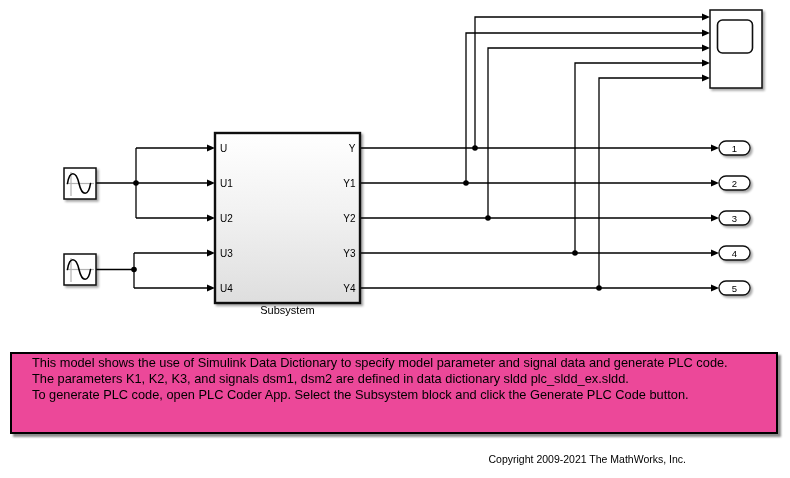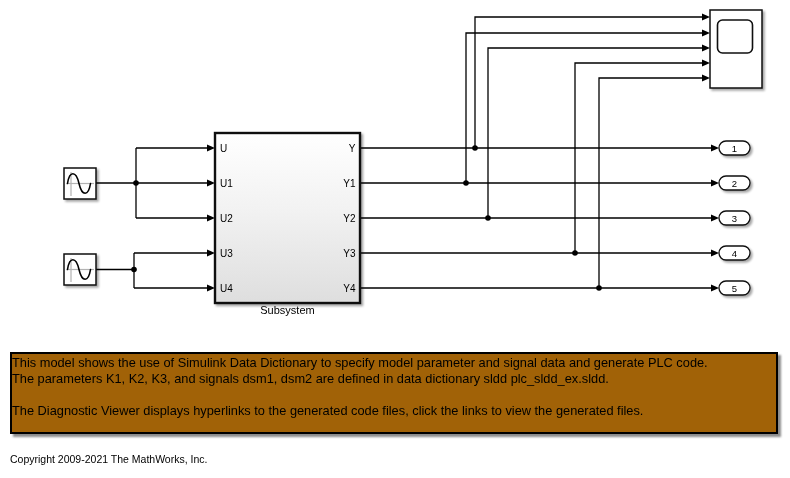--- a/index.html
+++ b/index.html
@@ -25,35 +25,35 @@
   .port-label { font-size: 10px; fill: #000; }
   .outport-num { font-size: 9.5px; fill: #000; text-anchor: middle; }
   .block-name { font-size: 11px; fill: #000; text-anchor: middle; }
 
   .annotation-box {
     position: absolute;
     left: 10px; top: 352px;
     width: 768px; height: 82px;
     box-sizing: border-box;
     border: 2px solid #000;
-    background: #a16207;
+    background: #ec4899;
     box-shadow: 2.5px 2.5px 2px rgba(0,0,0,0.45);
-    padding: 1px 0 0 0;
+    padding: 1px 0 0 20px;
     font-size: 12.8px;
     line-height: 16px;
     color: #000;
     white-space: nowrap;
   }
   .annotation-line { min-height: 16px; }
 
   .copyright {
     position: absolute;
     left: 10px; top: 453px;
     width: 676px;
-    text-align: left;
+    text-align: right;
     font-size: 10.5px;
     color: #000;
   }
 </style>
 </head>
 <body>
 
 <div id="stage">
 
   <svg id="model-svg" width="790" height="346" viewBox="0 0 790 346">
@@ -175,19 +175,19 @@
     </g>
     <g>
       <rect class="outport-rect blk" x="719" y="281" width="31" height="14" rx="7" ry="7"></rect>
       <text class="outport-num" x="734.5" y="291.5">5</text>
     </g>
   </svg>
 
   <div class="annotation-box">
     <div class="annotation-line">This model shows the use of Simulink Data Dictionary to specify model parameter and signal data and generate PLC code.</div>
     <div class="annotation-line">The parameters K1, K2, K3, and signals dsm1, dsm2 are defined in data dictionary sldd plc_sldd_ex.sldd.</div>
+    <div class="annotation-line">To generate PLC code, open PLC Coder App. Select the Subsystem block and click the Generate PLC Code button.</div>
     <div class="annotation-line"></div>
-    <div class="annotation-line">The Diagnostic Viewer displays hyperlinks to the generated code files, click the links to view the generated files.</div>
   </div>
 
   <div class="copyright">Copyright 2009-2021 The MathWorks, Inc.</div>
 
 </div>
 
 </body></html>

